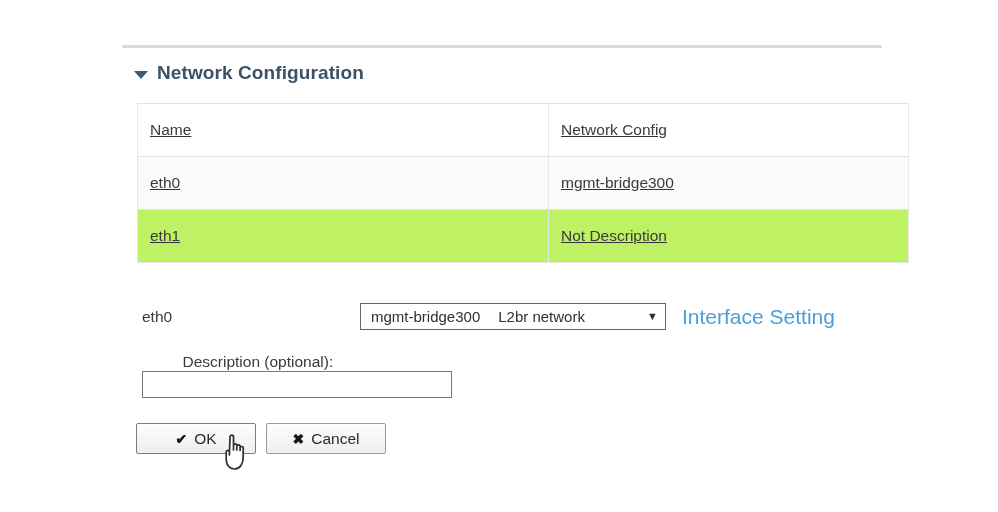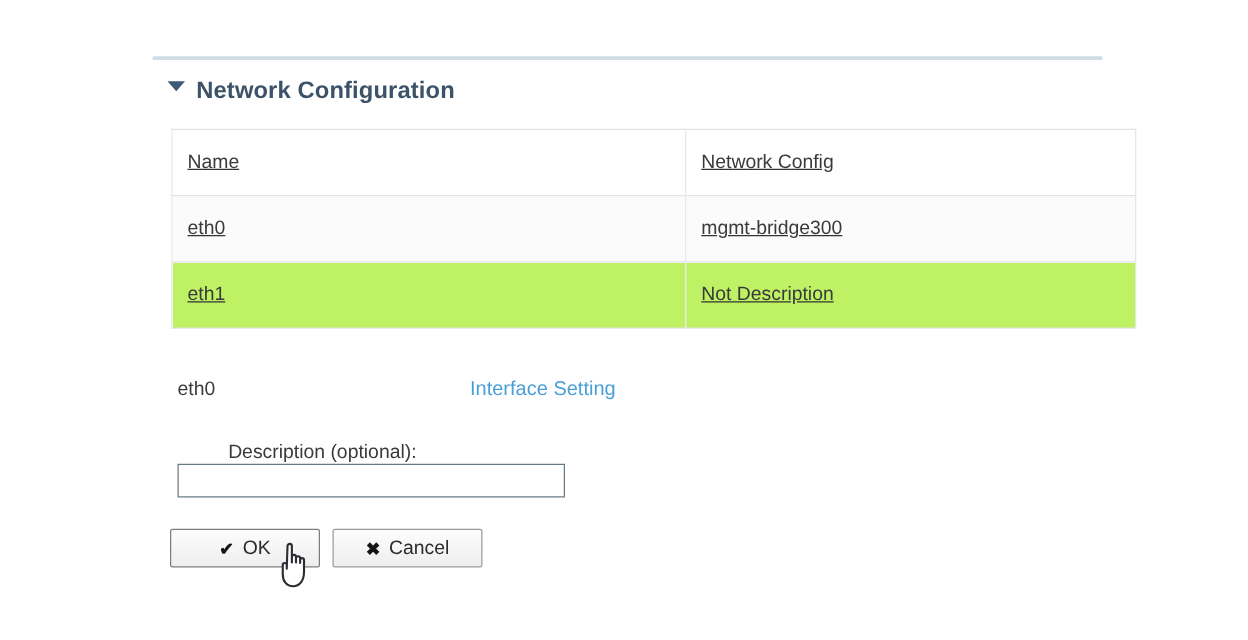--- a/index.html
+++ b/index.html
@@ -27,20 +27,21 @@
     background: #cfdde5;
     border-radius: 1px;
   }
 
   
   .section-header {
     position: absolute;
     left: 134px;
     top: 62px;
     display: flex;
+    align-items: center;
     gap: 9px;
     cursor: pointer;
     user-select: none;
   }
   .twisty {
     width: 0;
     height: 0;
     border-left: 7px solid transparent;
     border-right: 7px solid transparent;
     border-top: 8px solid #3c5a75;
@@ -128,21 +129,21 @@
   .select-sep { display: inline-block; width: 18px; }
   .select-arrow {
     font-size: 11px;
     color: #303030;
     margin-left: 6px;
     line-height: 1;
   }
 
   .iface-link {
     margin-left: 16px;
-    font-size: 16px;
+    font-size: 21px;
     color: #4a9fd8;
     text-decoration: none;
     cursor: pointer;
     white-space: nowrap;
   }
 
   .text-input {
     width: 310px;
     height: 27px;
     box-sizing: border-box;
@@ -223,20 +224,26 @@
     </tr>
     <tr class="row-plain">
       <td>eth1</td>
       <td>Not Description</td>
     </tr>
   </tbody>
 </table>
 
 <div class="form-row row-iface">
   <span class="field-label">eth0</span>
+  <div class="select-box">
+    <span class="select-text">
+      <span>mgmt-bridge300</span><span class="select-sep"></span><span>L2br network</span>
+    </span>
+    <span class="select-arrow">▼</span>
+  </div>
   <a class="iface-link">Interface Setting</a>
 </div>
 
 <div class="form-row row-desc">
   <span class="field-label">Description (optional):</span>
   <input class="text-input" type="text" value="" style="">
 </div>
 
 <div class="button-bar">
   <button class="btn btn-ok">

